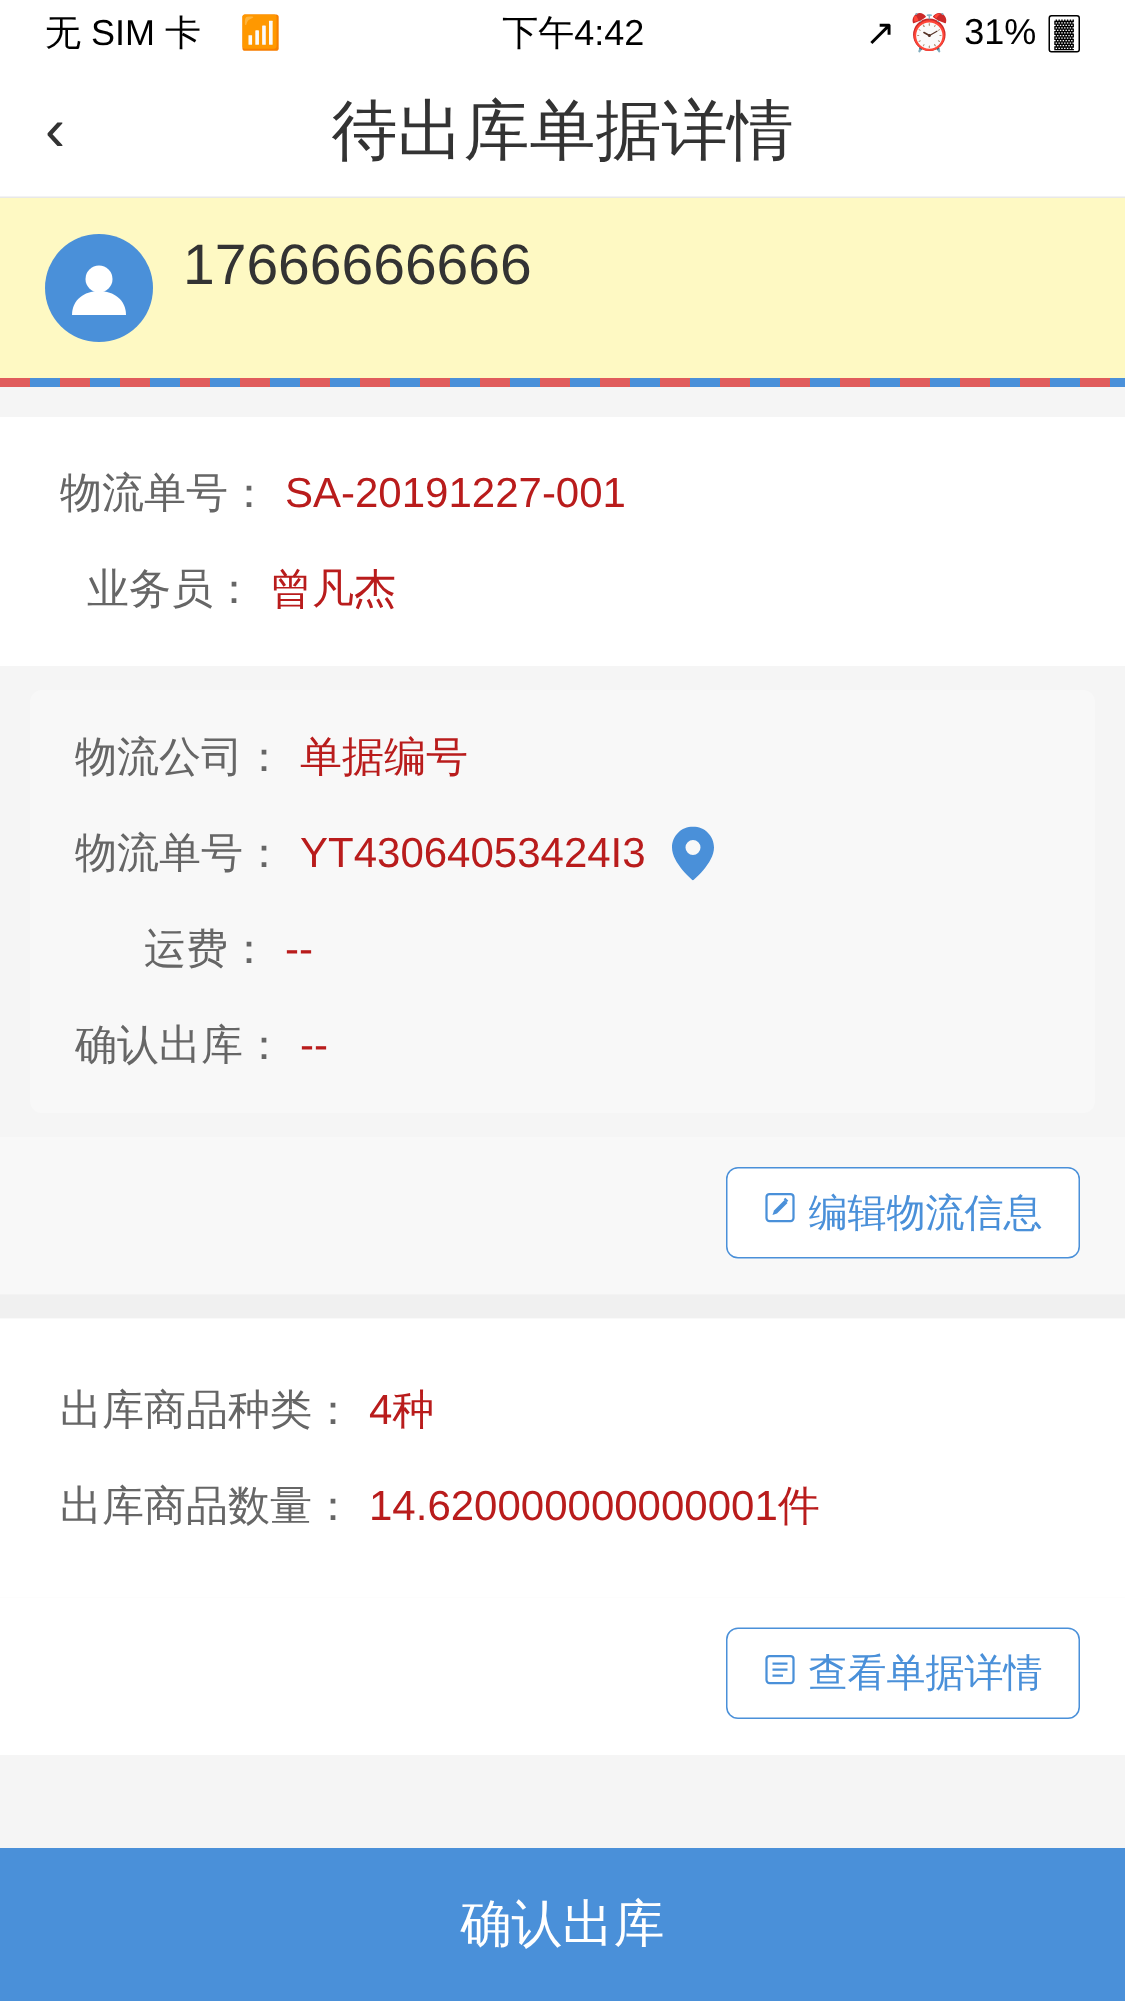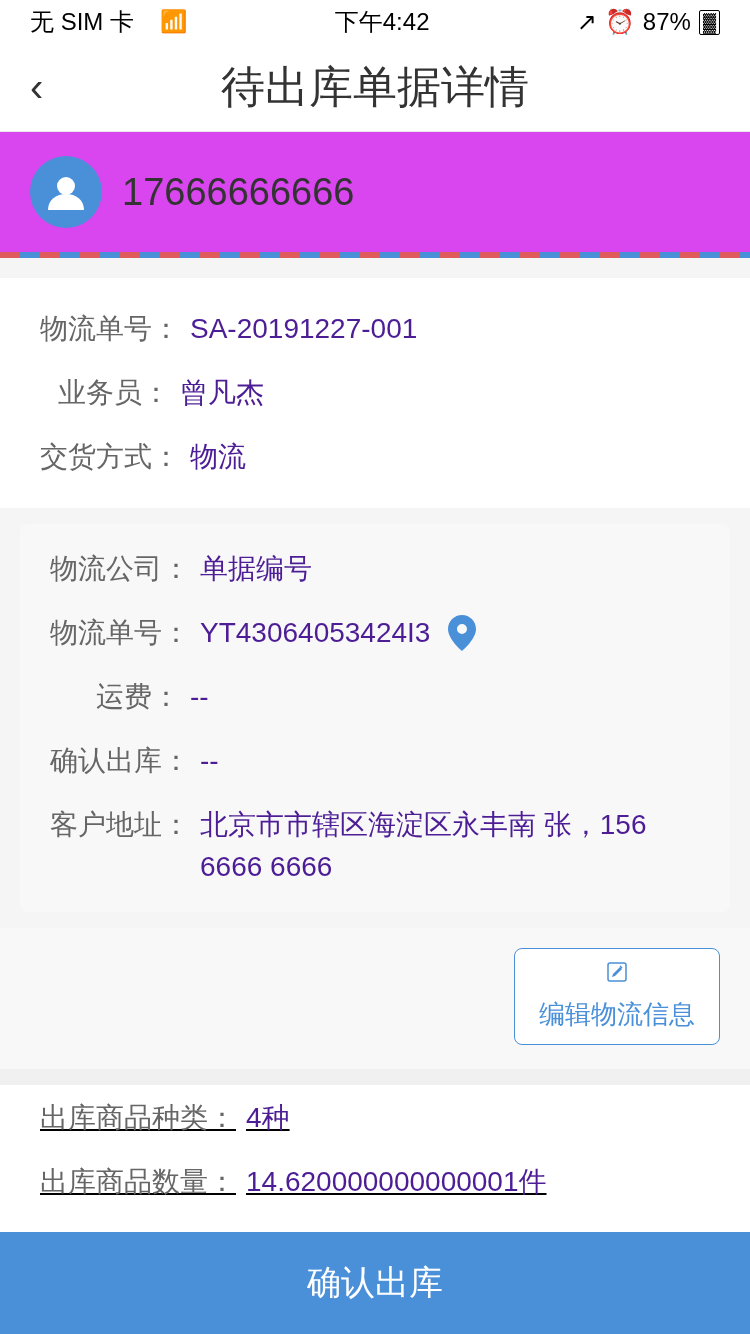--- a/index.html
+++ b/index.html
@@ -46,22 +46,22 @@
       position: absolute;
       left: 50%;
       transform: translateX(-50%);
       font-size: 44px;
       font-weight: 500;
       color: #333;
     }
     
     .user-row {
       display: flex;
-      align-items: center;
-      background: #d946ef;
+      align-items: flex-start;
+      background: #fef9c3;
       padding: 24px 30px;
       margin-top: 0;
     }
     .user-avatar {
       width: 72px;
       height: 72px;
       border-radius: 50%;
       background: #4a90d9;
       display: flex;
       align-items: center;
@@ -99,21 +99,21 @@
     }
     .field-row:last-child { margin-bottom: 0; }
     .field-label {
       color: #666;
       min-width: 130px;
       text-align: right;
       flex-shrink: 0;
       line-height: 1.5;
     }
     .field-value {
-      color: #4c1d95;
+      color: #b91c1c;
       margin-left: 10px;
       line-height: 1.5;
       flex: 1;
       display: flex;
       align-items: center;
       gap: 14px;
     }
     .logistics-box {
       background: #f8f8f8;
       border-radius: 8px;
@@ -137,32 +137,30 @@
       border: 1.5px solid #4a90d9;
       color: #4a90d9;
       background: #fff;
       border-radius: 8px;
       padding: 12px 24px;
       font-size: 26px;
       display: flex;
       align-items: center;
       gap: 8px;
       cursor: pointer;
-      flex-direction: column;
     }
     
     .gray-divider {
       height: 16px;
       background: #f0f0f0;
     }
     
     .goods-section {
       background: #fff;
-      padding: 12px 40px;
-      text-decoration: underline;
+      padding: 40px 40px;
     }
     
     .detail-btn-row {
       display: flex;
       justify-content: flex-end;
       padding: 20px 30px 24px;
       background: #fff;
     }
     .detail-btn {
       border: 1.5px solid #4a90d9;
@@ -206,21 +204,21 @@
 
   <div class="status-bar">
     <div class="status-left">
       <span>无 SIM 卡</span>
       <span class="wifi-icon">📶</span>
     </div>
     <div>下午4:42</div>
     <div class="status-right">
       <span>↗</span>
       <span>⏰</span>
-      <span>87%</span>
+      <span>31%</span>
       <span style="border:1.5px solid #000;border-radius:2px;padding:1px 3px;font-size:18px;">▓</span>
     </div>
   </div>
 
   <div class="nav-bar">
     <span class="nav-back">‹</span>
     <span class="nav-title">待出库单据详情</span>
   </div>
 
   <div class="user-row">
@@ -236,24 +234,20 @@
   <div class="dashed-divider"></div>
 
   <div class="section">
     <div class="field-row">
       <span class="field-label">物流单号：</span>
       <span class="field-value">SA-20191227-001</span>
     </div>
     <div class="field-row">
       <span class="field-label">业务员：</span>
       <span class="field-value">曾凡杰</span>
-    </div>
-    <div class="field-row">
-      <span class="field-label">交货方式：</span>
-      <span class="field-value">物流</span>
     </div>
   </div>
 
   <div class="logistics-box" style="margin: 16px 20px;">
     <div class="field-row">
       <span class="field-label">物流公司：</span>
       <span class="field-value">单据编号</span>
     </div>
     <div class="field-row">
       <span class="field-label">物流单号：</span>
@@ -266,24 +260,20 @@
         </span>
       </span>
     </div>
     <div class="field-row">
       <span class="field-label">运费：</span>
       <span class="field-value">--</span>
     </div>
     <div class="field-row">
       <span class="field-label">确认出库：</span>
       <span class="field-value">--</span>
-    </div>
-    <div class="field-row">
-      <span class="field-label">客户地址：</span>
-      <span class="field-value">北京市市辖区海淀区永丰南  张，156 6666 6666</span>
     </div>
   </div>
 
   <div class="edit-btn-row">
     <button class="edit-btn">
       <span style="font-size:24px;">
         <svg width="22" height="22" viewBox="0 0 22 22" fill="none" xmlns="http://www.w3.org/2000/svg">
           <rect x="2" y="2" width="18" height="18" rx="2" stroke="#4a90d9" stroke-width="1.5"></rect>
           <path d="M6 16l3-1 7-7-2-2-7 7-1 3z" fill="#4a90d9"></path>
           <path d="M14 5l2 2" stroke="#4a90d9" stroke-width="1.5"></path>

